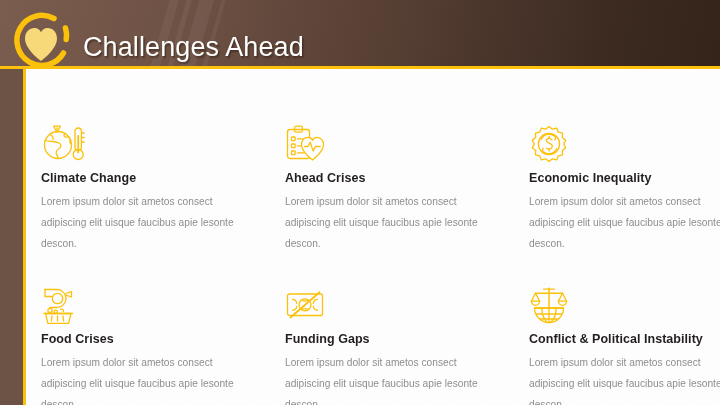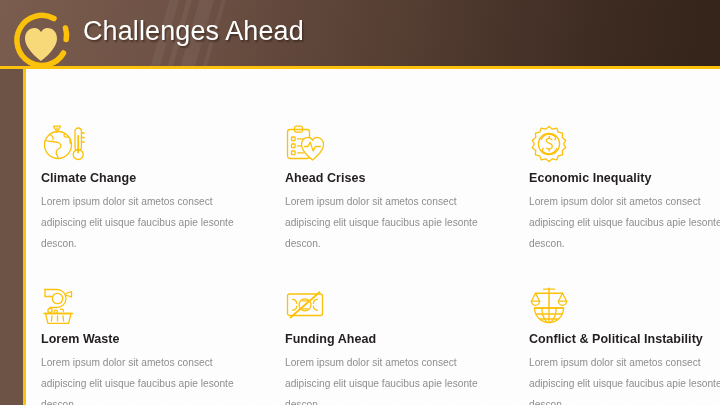--- a/index.html
+++ b/index.html
@@ -46,21 +46,21 @@
   }
   .stripe.s1 { left:158px; width:9px; }
   .stripe.s2 { left:175px; width:5px; }
   .stripe.s3 { left:188px; width:14px; }
   .stripe.s4 { left:210px; width:4px; }
   #header-gold-line {
     position:absolute; left:0; top:66px; width:720px; height:3px;
     background:#fcc10a;
   }
   #header-title {
-    position:absolute; left:83px; top:16px;
+    position:absolute; left:83px; top:32px;
     color:#ffffff;
     font-size:27px;
     font-weight:500;
     letter-spacing:0.1px;
     text-shadow:1.5px 1.5px 1.5px rgba(40,25,15,0.5);
     white-space:nowrap;
   }
   
   #logo { position:absolute; left:8px; top:8px; width:68px; height:68px; }
   
@@ -198,37 +198,37 @@
 
           <circle cx="9" cy="25.5" r="2.1"></circle>
           <circle cx="14.8" cy="26.8" r="1.7"></circle>
           <path d="M19.5 24.2 C 21.4 23.6 22.8 24.8 22.4 26.4"></path>
 
           <path d="M4.5 28.5 L 30 28.5 L 27.6 38.4 L 6.9 38.4 Z"></path>
           <path d="M3 28.5 L 31.5 28.5" stroke-width="1.6"></path>
           <path d="M11 31 L 10.4 36 M16.5 31 L 16.5 36 M22 31 L 22.6 36"></path>
         </svg>
       </div>
-      <div class="card-title">Lorem Waste</div>
+      <div class="card-title">Food Crises</div>
       <div class="card-desc">Lorem ipsum dolor sit ametos consect adipiscing elit uisque faucibus apie lesonte descon.</div>
     </div>
 
     <div class="card">
       <div class="card-icon">
         <svg width="42" height="40" viewBox="0 0 42 40" fill="none" stroke="#fcc10a" stroke-width="1.3" stroke-linecap="round" stroke-linejoin="round">
           <rect x="2.5" y="9" width="35" height="21.5" rx="2"></rect>
           <circle cx="20" cy="19.8" r="6"></circle>
           <path d="M17.6 15.8 L 22.6 15.8 M17.6 23.8 L 22.6 23.8"></path>
           <path d="M7.6 14.4 A 4.2 4.2 0 0 1 11.6 18.4 M7.6 25.2 A 4.2 4.2 0 0 0 11.6 21.2"></path>
           <path d="M32.4 14.4 A 4.2 4.2 0 0 0 28.4 18.4 M32.4 25.2 A 4.2 4.2 0 0 1 28.4 21.2"></path>
 
           <path d="M5.5 32.5 L 34.5 7.2" stroke-width="1.8"></path>
         </svg>
       </div>
-      <div class="card-title">Funding Ahead</div>
+      <div class="card-title">Funding Gaps</div>
       <div class="card-desc">Lorem ipsum dolor sit ametos consect adipiscing elit uisque faucibus apie lesonte descon.</div>
     </div>
 
     <div class="card">
       <div class="card-icon">
         <svg width="40" height="40" viewBox="0 0 40 40" fill="none" stroke="#fcc10a" stroke-width="1.3" stroke-linecap="round" stroke-linejoin="round">
 
           <path d="M20 3.2 L 20 22.5" stroke-width="1.5"></path>
           <path d="M6.5 8.2 L 33.5 8.2" stroke-width="1.5"></path>
           <path d="M14.5 4.2 L 25.5 4.2"></path>

